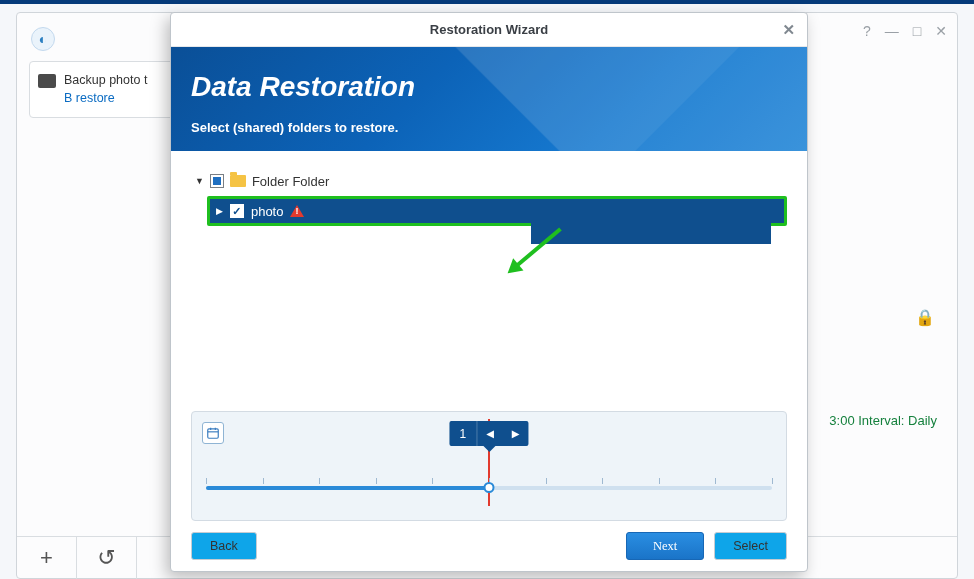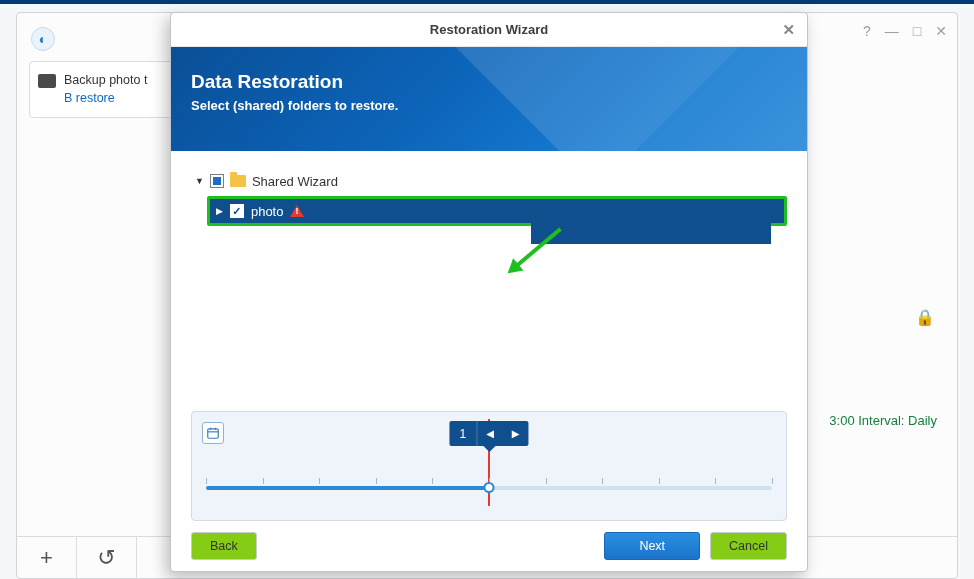--- a/index.html
+++ b/index.html
@@ -60,21 +60,21 @@
   .modal-banner{
     height:104px; position:relative; color:#fff;
     background: linear-gradient(135deg,#0a4f97 0%, #0c63b8 40%, #1679d0 70%, #2a8ad8 100%);
     overflow:hidden; padding:24px 20px 0 20px;
   }
   .modal-banner::before, .modal-banner::after{
     content:""; position:absolute; background:rgba(255,255,255,.08);
   }
   .modal-banner::before{ width:440px; height:440px; transform:rotate(45deg); right:-120px; top:-280px;}
   .modal-banner::after{ width:300px; height:300px; transform:rotate(45deg); right:60px; top:-220px; background:rgba(255,255,255,.06);}
-  .modal-banner h1{ font-size:19px; font-weight:700; margin-bottom:5px; position:relative; z-index:1;}
+  .modal-banner h1{ font-size:28px; font-weight:700; margin-bottom:17px; position:relative; z-index:1;font-style:italic;}
   .modal-banner p{ font-size:13px; font-weight:700; position:relative; z-index:1;}
 
   .modal-body{ flex:1; padding:18px 20px 0 20px; overflow:hidden;}
   .tree{ font-size:13px; color:#333; }
   .tree-row{ display:flex; align-items:center; height:24px; gap:6px; padding-left:4px;}
   .tree-caret{ font-size:9px; color:#333;}
   .chk-partial{
     width:14px; height:14px; border:1px solid #7a7f85; background:#fff; display:flex; align-items:center; justify-content:center;
   }
   .chk-partial::after{ content:""; width:8px; height:8px; background:#1f6fc1;}
@@ -152,26 +152,27 @@
   .tl-ticks{
     position:absolute; left:14px; right:14px; top:66px; height:8px;
   }
   .tl-ticks span{ position:absolute; top:0; width:1px; height:6px; background:#9fb9d1;}
 
   
   .modal-footer{
     height:50px; display:flex; align-items:center; padding:0 20px; gap:10px;
   }
   .btn{
-    height:28px; padding:0 18px; border:1px solid #c6ccd2; background:#84cc16; border-radius:3px;
+    height:28px; padding:0 18px; border:1px solid #c6ccd2; background:#0ea5e9; border-radius:3px;
     font-size:12.5px; color:#333; display:flex; align-items:center; cursor:pointer;
   }
   .btn-primary{
-    background:#1f7fd6; border-color:#1767b5; color:#fff; padding:0 34px;
+    background:#1f7fd6; border-color:#1767b5; color:#fff; padding:0 26px;
     background-image:linear-gradient(#2a8ee2,#1a74c8);
+    font-family:Liberation Serif, serif;
   }
   .spacer{ flex:1;}
 </style>
 </head>
 <body>
 
 <div class="os-bar"></div>
 
 <div class="bg-window">
   <div class="bg-logo">◐</div>
@@ -205,21 +206,21 @@
     <h1>Data Restoration</h1>
     <p>Select (shared) folders to restore.</p>
   </div>
 
   <div class="modal-body">
     <div class="tree">
       <div class="tree-row">
         <span class="tree-caret">▼</span>
         <span class="chk-partial"></span>
         <span class="folder-ico"></span>
-        <span>Shared Wizard</span>
+        <span>Folder Folder</span>
       </div>
 
       <div class="tree-selected-wrap">
         <div class="tree-selected">
           <span class="chev-right">▶</span>
           <span class="chk-on">✓</span>
           <span>photo</span>
           <span class="warn-tri"></span>
         </div>
       </div>
@@ -264,15 +265,15 @@
         <span style="left:100%"></span>
     </div>
     <div class="tl-track"></div>
     <div class="tl-knob"></div>
   </div>
 
   <div class="modal-footer">
     <button class="btn">Back</button>
     <span class="spacer"></span>
     <button class="btn btn-primary">Next</button>
-    <button class="btn">Cancel</button>
+    <button class="btn">Select</button>
   </div>
 </div>
 
 </body></html>

